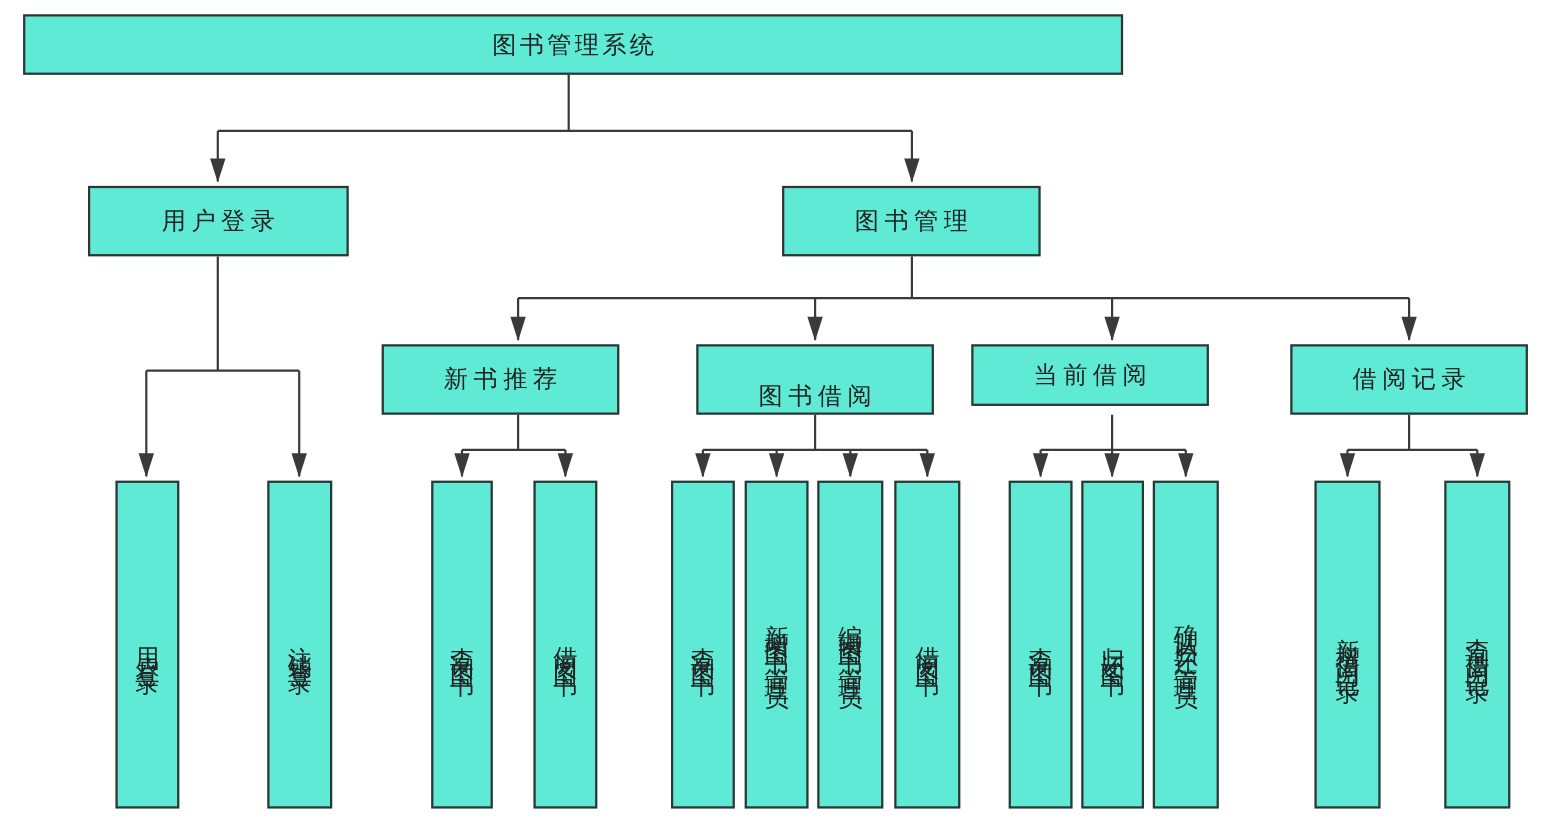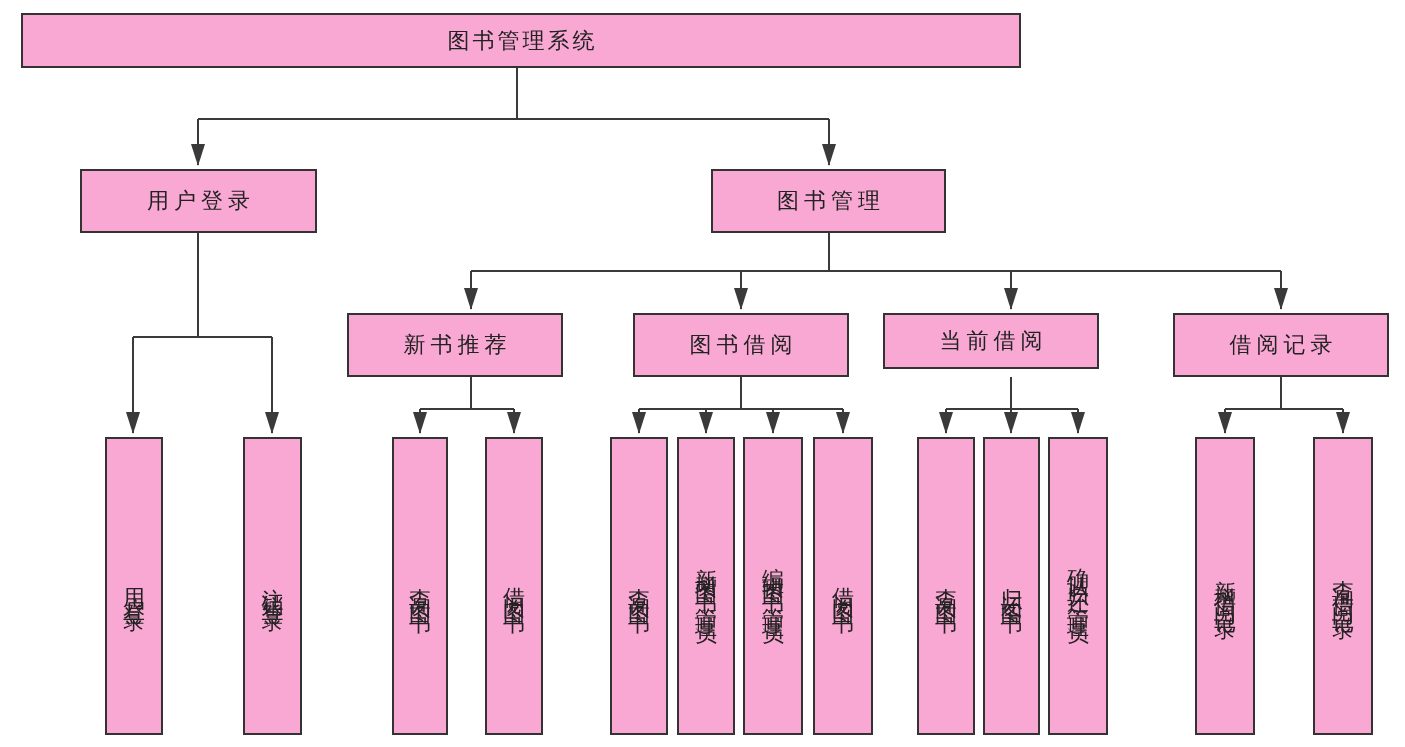--- a/index.html
+++ b/index.html
@@ -7,21 +7,21 @@
     position:relative;
     width:1405px;height:747px;
     background:#ffffff;
     overflow:hidden;
     font-family:"Liberation Sans","DejaVu Sans",sans-serif;
   }
   .connectors{position:absolute;left:0;top:0;z-index:1;}
   .box{
     position:absolute;
     box-sizing:border-box;
-    background:#f9a8d4;
+    background:#5eead4;
     border:2px solid #333333;
     display:flex;
     align-items:center;
     justify-content:center;
     z-index:2;
   }
   .hbox .label{
     font-size:22px;
     color:#222222;
     letter-spacing:5px;
@@ -103,21 +103,21 @@
   <div class="box hbox" style="left:80px;top:169px;width:237px;height:64px;">
     <span class="label">用户登录</span>
   </div>
   <div class="box hbox" style="left:711px;top:169px;width:235px;height:64px;align-items:center;">
     <span class="label">图书管理</span>
   </div>
 
   <div class="box hbox" style="left:347px;top:313px;width:216px;height:64px;">
     <span class="label">新书推荐</span>
   </div>
-  <div class="box hbox" style="left:633px;top:313px;width:216px;height:64px;">
+  <div class="box hbox" style="left:633px;top:313px;width:216px;height:64px;align-items:flex-end;">
     <span class="label">图书借阅</span>
   </div>
   <div class="box hbox" style="left:883px;top:313px;width:216px;height:56px;text-align:center;">
     <span class="label">当前借阅</span>
   </div>
   <div class="box hbox" style="left:1173px;top:313px;width:216px;height:64px;">
     <span class="label">借阅记录</span>
   </div>
 
   <div class="box vbox" style="left:105px;top:437px;width:58px;height:298px;">

